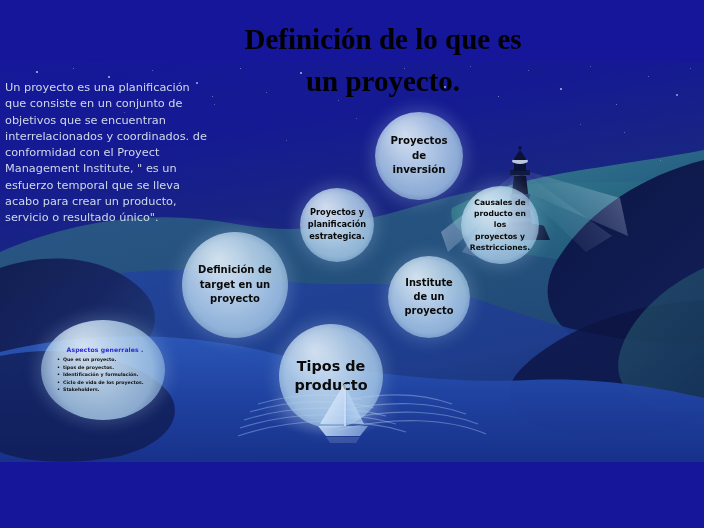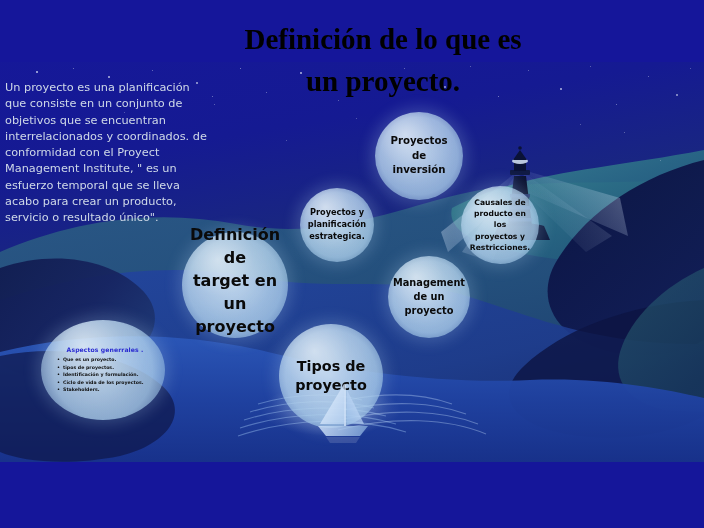--- a/index.html
+++ b/index.html
@@ -89,21 +89,21 @@
     box-shadow: 0 0 14px 5px rgba(175,205,235,0.20);
   }
 
   #bub-inversion { left: 375px; top: 112px; width: 88px; height: 88px;
     font-size: 10.2px; line-height: 1.42; font-weight: bold; }
   #bub-planificacion { left: 300px; top: 188px; width: 74px; height: 74px;
     font-size: 8.2px; line-height: 1.45; font-weight: bold; }
   #bub-fracaso { left: 461px; top: 186px; width: 78px; height: 78px;
     font-size: 7.6px; line-height: 1.5; font-weight: bold; }
   #bub-target { left: 182px; top: 232px; width: 106px; height: 106px;
-    font-size: 16px; line-height: 1.44; font-weight: bold; align-items: flex-end; }
+    font-size: 10px; line-height: 1.44; font-weight: bold; }
   #bub-resultados { left: 388px; top: 256px; width: 82px; height: 82px;
     font-size: 9.8px; line-height: 1.45; font-weight: bold; }
   #bub-tipos { left: 279px; top: 324px; width: 104px; height: 104px;
     font-size: 14.4px; line-height: 1.32; font-weight: bold; }
   #bub-aspectos { left: 41px; top: 320px; width: 124px; height: 100px; }
 
   
   #aspectos-inner {
     width: 100%;
     padding: 0 6px 0 10px;
@@ -377,28 +377,28 @@
 Restricciones.</span>
   </div>
 
   <div class="bubble bub-style-a" id="bub-target">
     <span class="btxt">Definición de
 target en un
 proyecto</span>
   </div>
 
   <div class="bubble bub-style-a" id="bub-resultados">
-    <span class="btxt">Management
+    <span class="btxt">Institute
 de un
 proyecto</span>
   </div>
 
   <div class="bubble bub-style-a" id="bub-tipos">
     <span class="btxt">Tipos de
-proyecto</span>
+producto</span>
   </div>
 
   <div class="bubble bub-style-a" id="bub-aspectos">
     <div id="aspectos-inner">
       <div id="aspectos-title">Aspectos generrales .</div>
       <ul id="aspectos-list">
         <li>Que es un proyecto.</li>
         <li>tipos de proyectos.</li>
         <li>Identificación y formulación.</li>
         <li>Ciclo de vida de los proyectos.</li>

